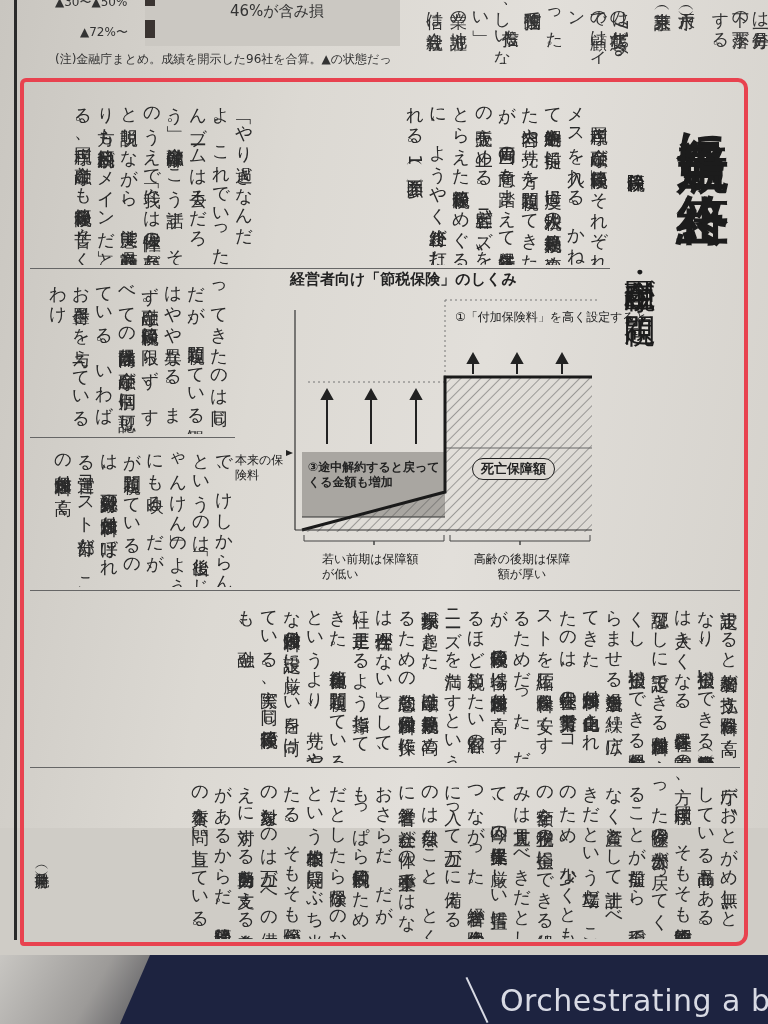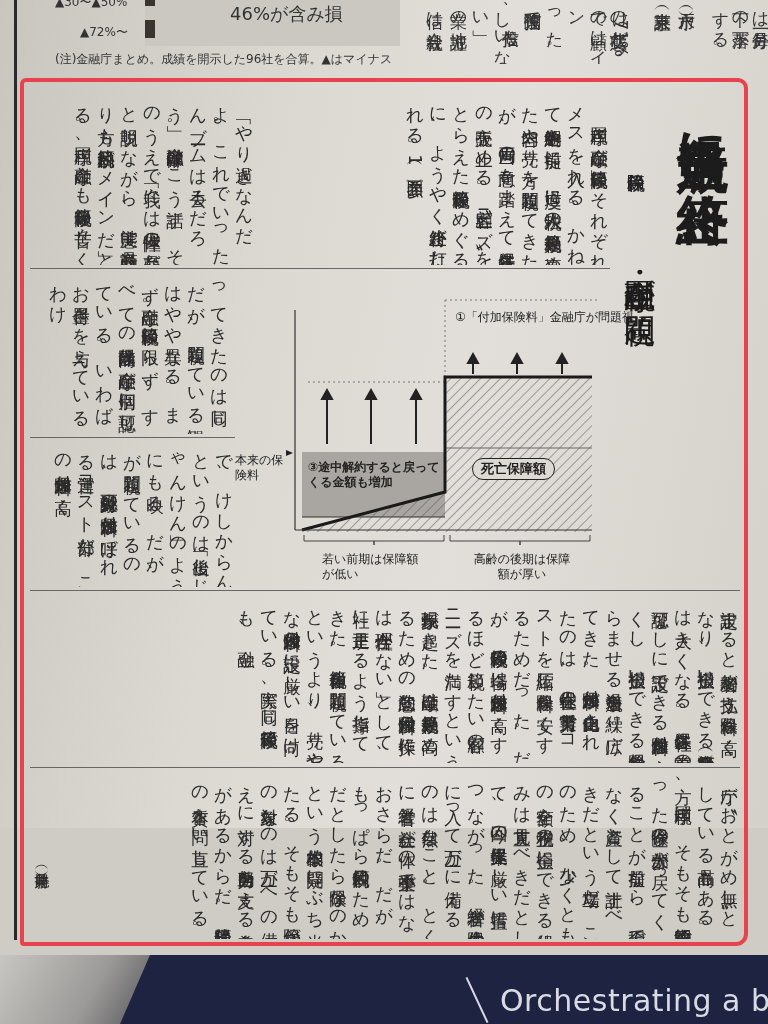--- a/index.html
+++ b/index.html
@@ -4,21 +4,21 @@
 <style>
   html,body{margin:0;padding:0;}
   body{width:768px;height:1024px;overflow:hidden;background:#cfccc6;position:relative;
        font-family:"DejaVu Sans","Liberation Sans",sans-serif;color:#222;}
   .paper{position:absolute;left:0;top:0;width:768px;height:828px;
          background:linear-gradient(100deg,#c9c6c0 0%,#dcd9d3 35%,#e2dfda 60%,#d4d1cb 100%);}
   
   .top-strip{position:absolute;left:0;top:0;width:768px;height:78px;}
   .top-chart{position:absolute;left:145px;top:0;width:255px;height:46px;background:#cbc8c2;}
   .top-chart .bar{position:absolute;left:0;width:10px;background:#3a3431;}
-  .top-chart .cap{position:absolute;left:85px;top:2px;font-size:18px;color:#333;}
+  .top-chart .cap{position:absolute;left:85px;top:2px;font-size:15px;color:#333;}
   .top-label{position:absolute;font-size:12px;color:#333;}
   .top-note{position:absolute;left:55px;top:51px;font-size:12px;color:#333;white-space:nowrap;}
   .top-vcol{position:absolute;top:0;writing-mode:vertical-rl;font-size:17px;line-height:22px;
             color:#333;height:64px;overflow:hidden;}
   .left-rule{position:absolute;left:14px;top:0;width:3px;height:940px;background:#2a2a2a;}
   
   .highlight{position:absolute;left:20px;top:78px;width:728px;height:868px;border:4px solid #e8424f;
              border-radius:6px 10px 12px 4px;box-sizing:border-box;pointer-events:none;}
   
   .headline{position:absolute;left:672px;top:100px;writing-mode:vertical-rl;font-family:"DejaVu Serif",serif;
@@ -52,21 +52,21 @@
 
   <div class="top-strip">
     <div class="left-rule"></div>
     <div class="top-label" style="left:55px;top:-6px;">▲30〜▲50%</div>
     <div class="top-label" style="left:80px;top:24px;">▲72%〜</div>
     <div class="top-chart">
       <div class="bar" style="top:0;height:6px;"></div>
       <div class="bar" style="top:20px;height:18px;"></div>
       <div class="cap">46%が含み損</div>
     </div>
-    <div class="top-note">(注)金融庁まとめ。成績を開示した96社を合算。▲はマイナス</div>
+    <div class="top-note">(注)金融庁まとめ。成績を開示した96社を合算。▲の状態だっ</div>
     <div class="top-vcol" style="left:424px;">信は親会社</div>
     <div class="top-vcol" style="left:448px;">業の地方証</div>
     <div class="top-vcol" style="left:470px;">しいない」</div>
     <div class="top-vcol" style="left:500px;">、投信も</div>
     <div class="top-vcol" style="left:522px;">関連投信で</div>
     <div class="top-vcol" style="left:544px;">った。会社</div>
     <div class="top-vcol" style="left:566px;">では「イン</div>
     <div class="top-vcol" style="left:588px;">は71%の顧</div>
     <div class="top-vcol" style="left:608px;">の状態だっ</div>
     <div class="top-vcol" style="left:652px;">証券（東京</div>
@@ -92,20 +92,21 @@
   <div class="cols" style="left:30px;top:274px;height:160px;width:200px;overflow:hidden;">
     <p style="text-indent:0">ってきたのは同じだが、問題視している観点はやや異なる。まず金融庁。節税保険に限らず、すべての保険商品は金融庁が個別に認可している。いわばお墨付きを与えているわけ</p>
   </div>
   <div class="block-rule" style="left:30px;top:437px;width:205px;"></div>
 
   <div class="cols" style="left:30px;top:442px;height:145px;width:205px;overflow:hidden;">
     <p style="text-indent:0">で、けしからんというのは「後出しじゃんけん」のようにも映る。だが、金融庁が問題視しているのは、認可対象外の付加保険料と呼ばれる運営コスト部分だ。この付加保険料を高く</p>
   </div>
 
   <div class="chart">
+    <div class="chart-title">経営者向け「節税保険」のしくみ</div>
     <svg width="370" height="325" viewBox="0 0 370 325">
       <defs>
         <pattern id="hatch" width="7" height="7" patternUnits="userSpaceOnUse" patternTransform="rotate(45)">
           <line x1="0" y1="0" x2="0" y2="7" stroke="#555" stroke-width="1"></line>
         </pattern>
       </defs>
 
       <line x1="55" y1="48" x2="55" y2="268" stroke="#333" stroke-width="1.2"></line>
 
       <line x1="205" y1="38" x2="360" y2="38" stroke="#777" stroke-dasharray="2,3"></line>
@@ -135,21 +136,21 @@
         <line x1="233" y1="112" x2="233" y2="100"></line>
           <polygon points="228,101 238,101 233,92"></polygon>
         <line x1="277" y1="112" x2="277" y2="100"></line>
           <polygon points="272,101 282,101 277,92"></polygon>
         <line x1="322" y1="112" x2="322" y2="100"></line>
           <polygon points="317,101 327,101 322,92"></polygon>
       </g>
 
       <polygon points="46,188 53,191 46,194" fill="#222"></polygon>
     </svg>
-    <div class="lbl" style="left:215px;top:48px;">①「付加保険料」金融庁が問題視</div>
+    <div class="lbl" style="left:215px;top:48px;">①「付加保険料」を高く設定すると</div>
     <div class="lbl" style="left:68px;top:198px;width:135px;white-space:normal;font-weight:bold;">③途中解約すると戻ってくる金額も増加</div>
     <div class="lbl" style="left:-5px;top:172px;width:50px;white-space:normal;margin-top:19px;">本来の保険料</div>
     <div class="pill" style="left:232px;top:196px;text-align:right;">死亡保障額</div>
     <div class="lbl" style="left:82px;top:290px;width:100px;white-space:normal;text-align:left;">若い前期は保障額が低い</div>
     <div class="lbl" style="left:232px;top:290px;width:100px;white-space:normal;text-align:center;">高齢の後期は保障額が厚い</div>
   </div>
 
   <div class="block-rule" style="left:30px;top:590px;width:710px;"></div>
 
   <div class="cols" style="left:30px;top:598px;height:165px;width:710px;overflow:hidden;">

